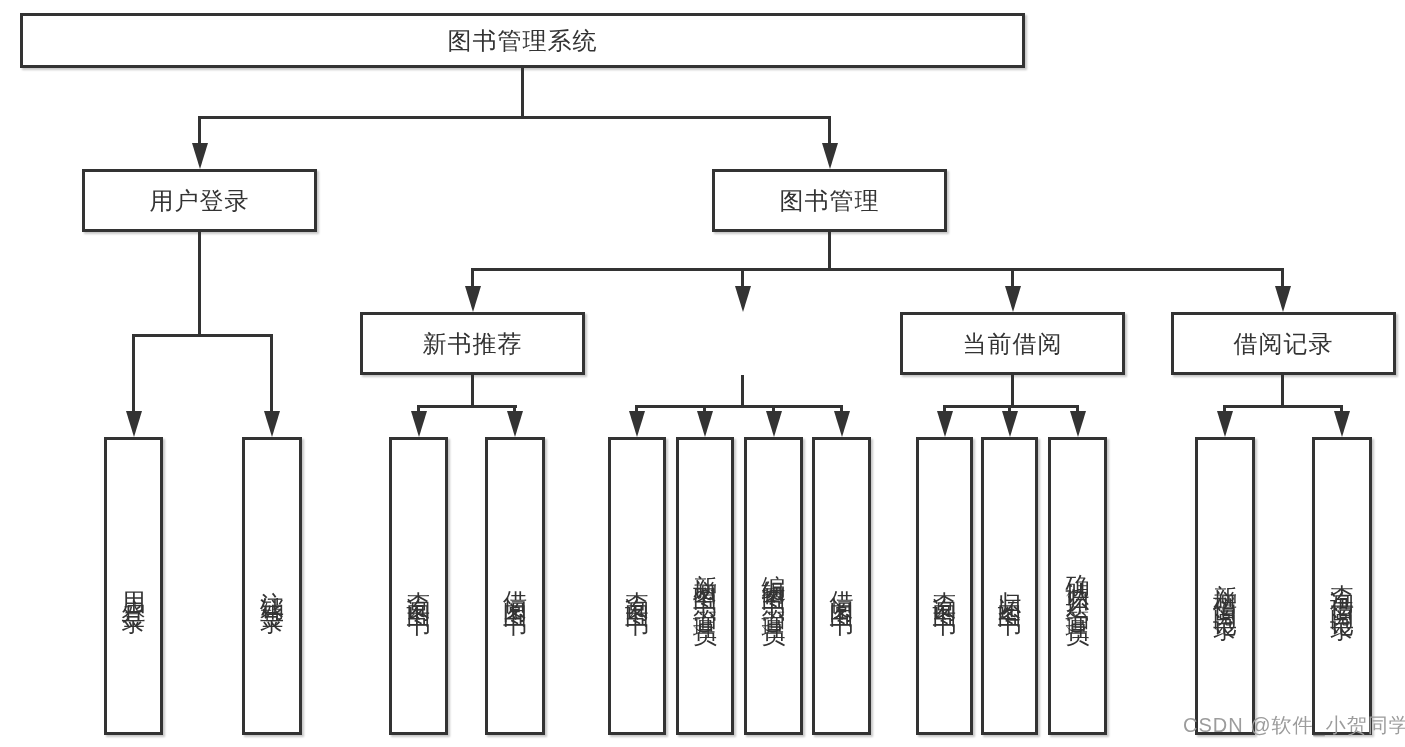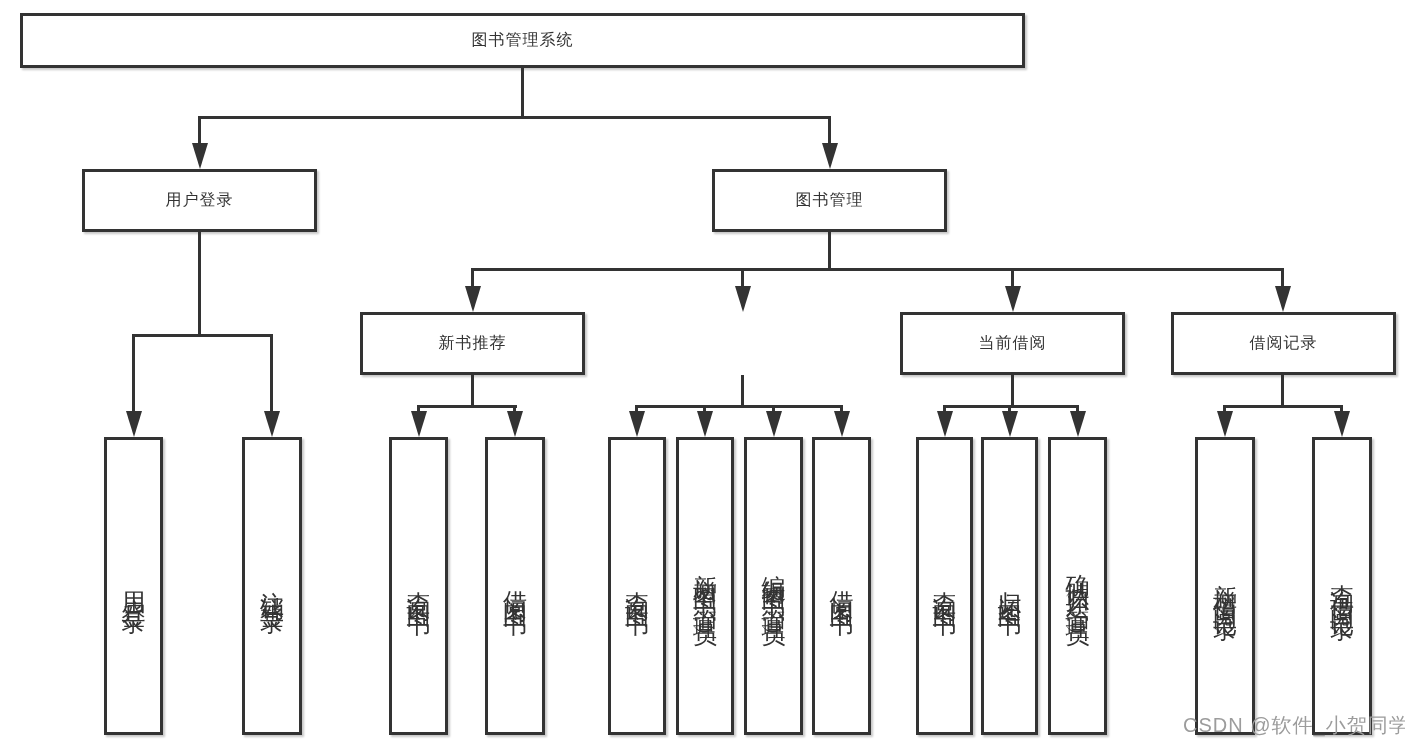--- a/index.html
+++ b/index.html
@@ -17,21 +17,21 @@
     background:var(--background);
     overflow:hidden;
   }
   .node{
     position:absolute;
     background:#fff;
     border:3px solid var(--line);
     box-shadow:2px 2px 2px rgba(0,0,0,0.22);
     display:flex;align-items:center;justify-content:center;
     color:var(--text);
-    font-size:16px;
+    font-size:24px;
     letter-spacing:1px;
     white-space:nowrap;
   }
   .node.vert{
     writing-mode:vertical-rl;
     font-size:24px;
     letter-spacing:7px;
     line-height:1;
   }
   .vl{position:absolute;width:3px;background:var(--line);}

